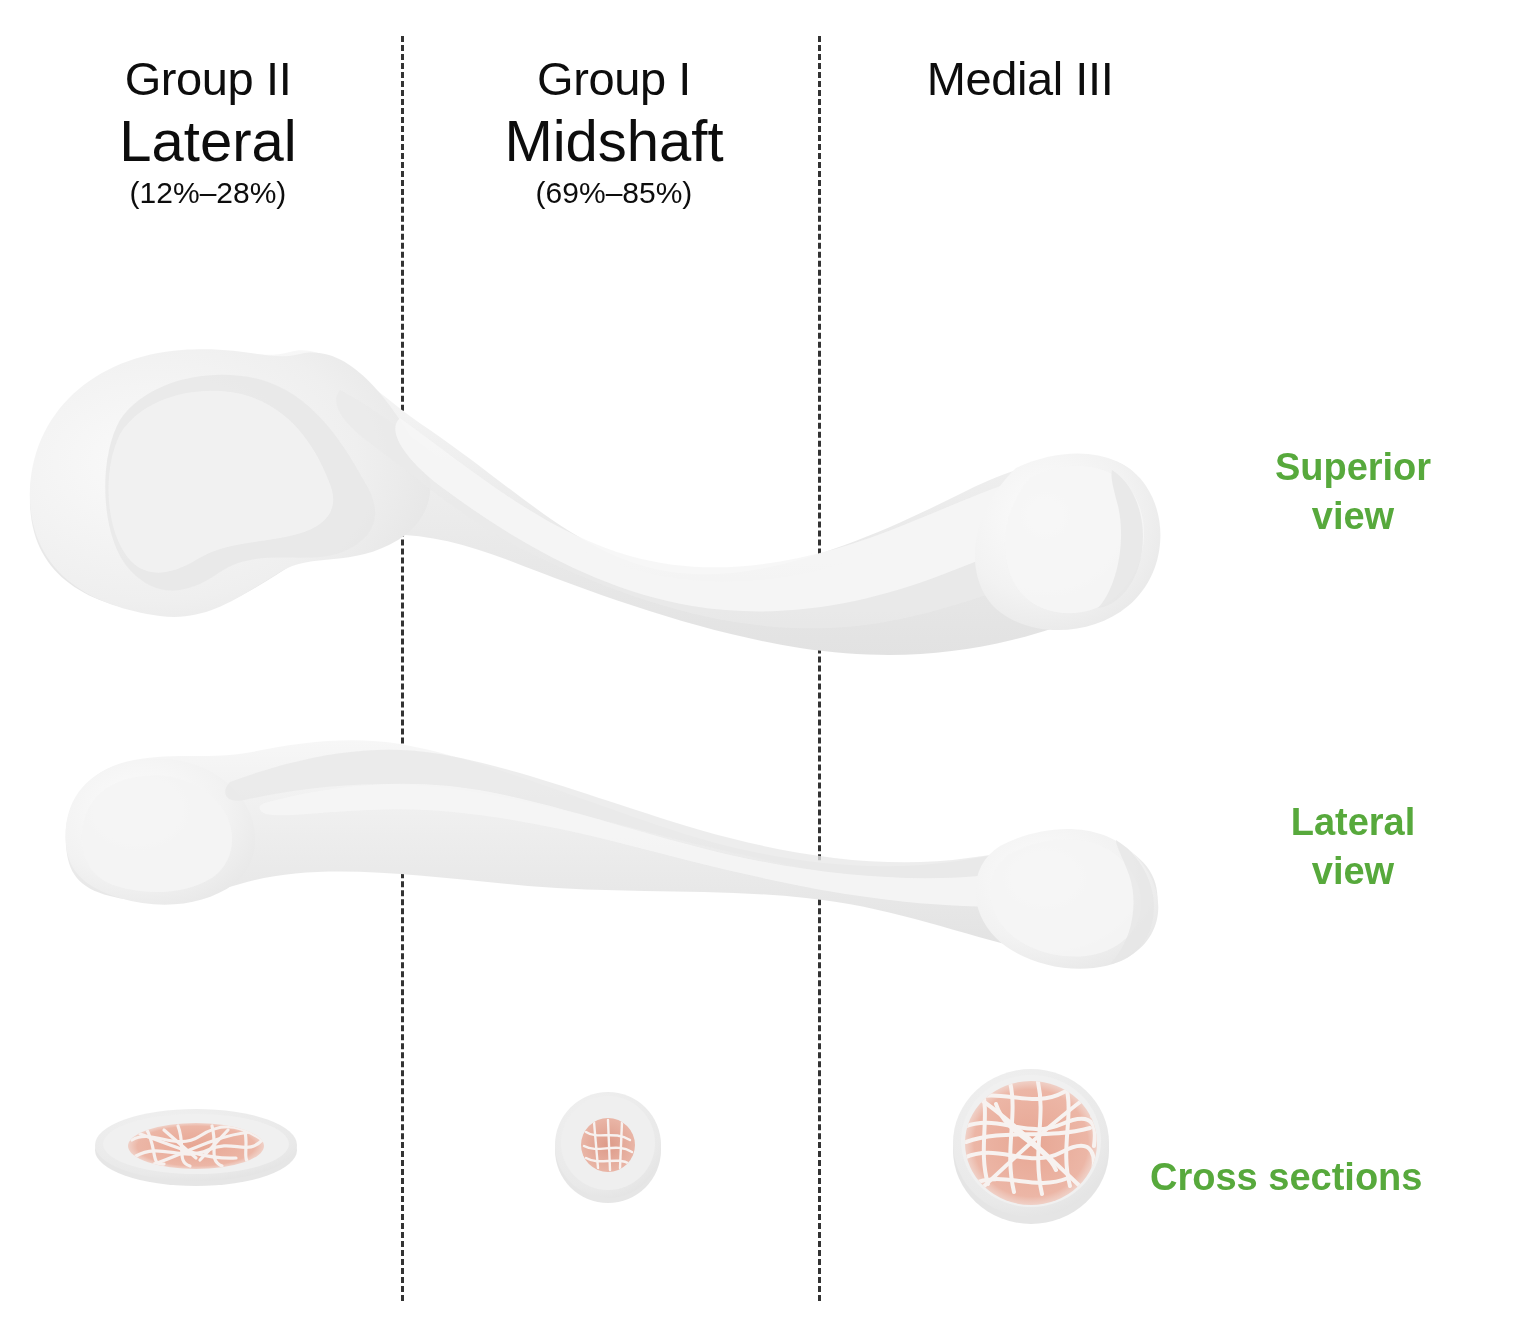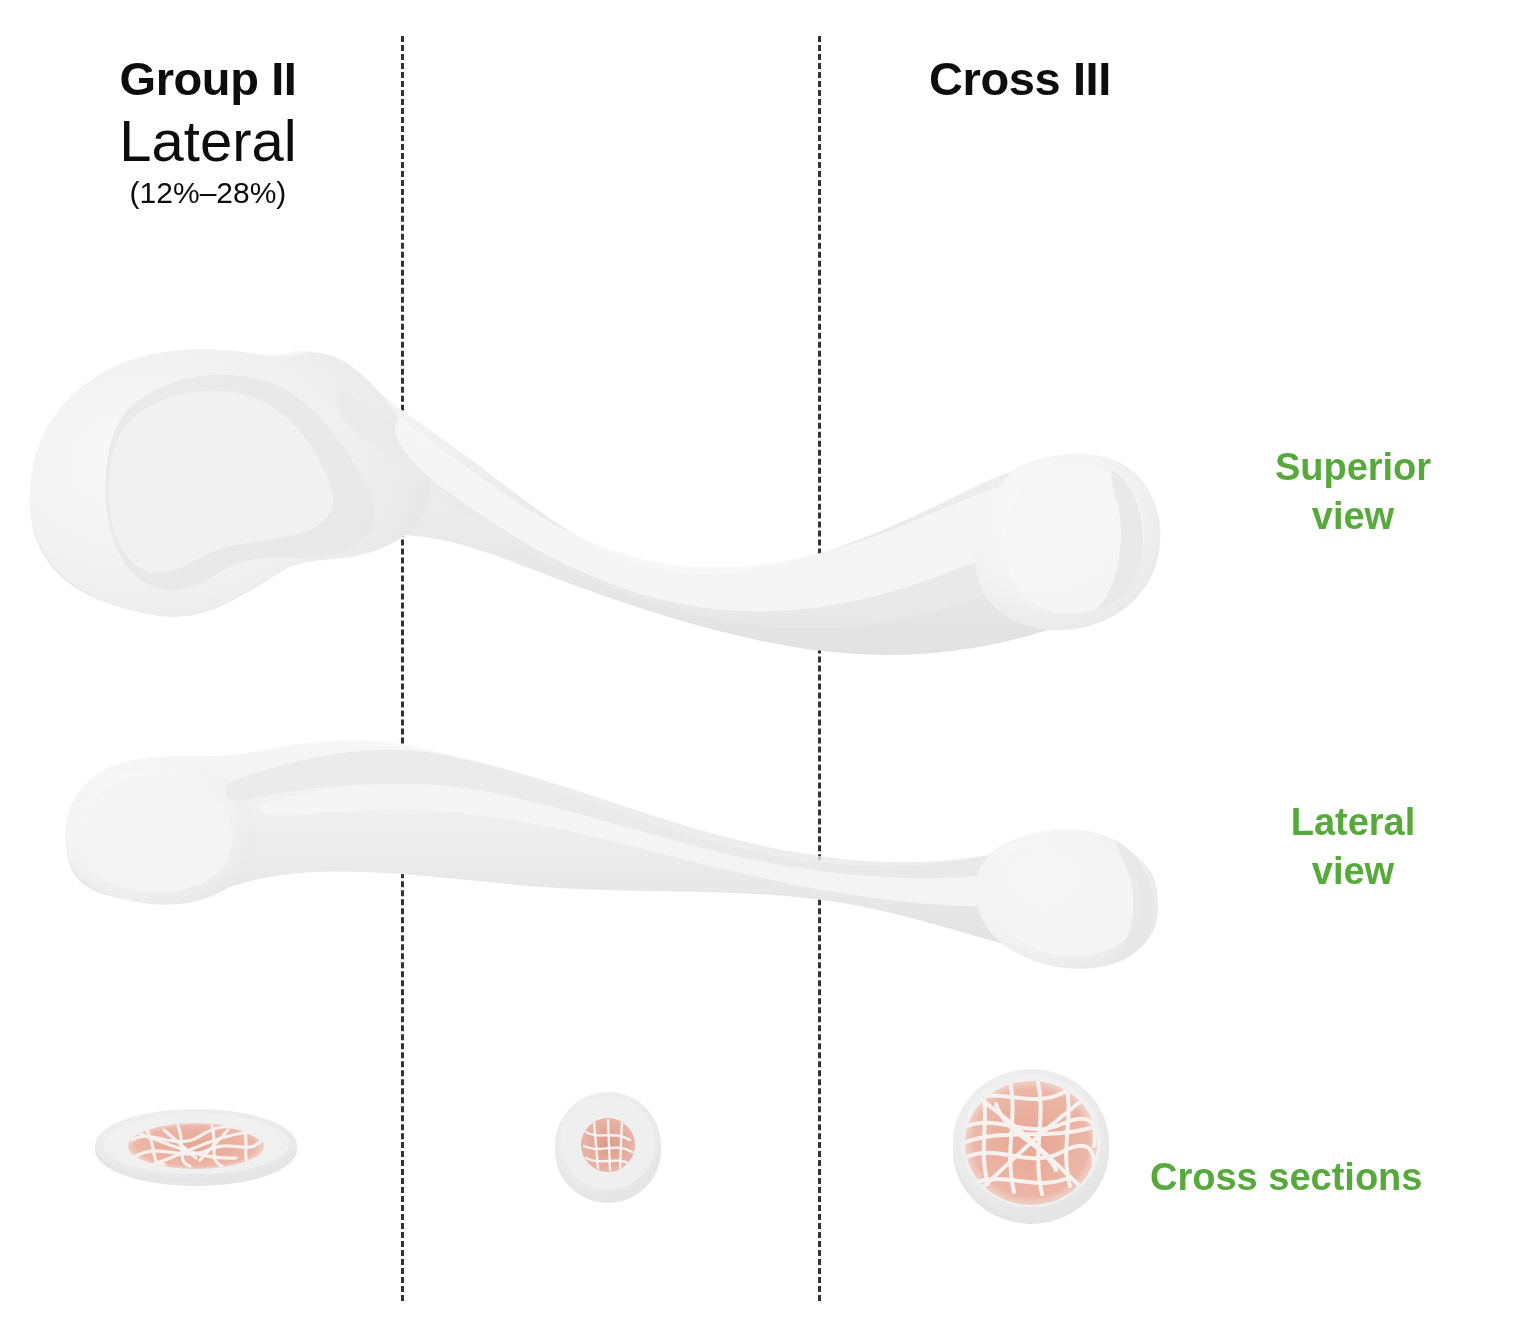--- a/index.html
+++ b/index.html
@@ -21,21 +21,21 @@
 
   
   .col-head {
     position: absolute;
     text-align: center;
     color: #0d0d0d;
     line-height: 1.17;
   }
   .col-head .grp {
     font-size: 47px;
-    font-weight: 700;
+    font-weight: 400;
     letter-spacing: -0.4px;
     white-space: nowrap;
   }
   .col-head .region {
     font-size: 58px;
     font-weight: 400;
     white-space: nowrap;
   }
   .col-head .pct {
     font-size: 30px;
@@ -83,23 +83,28 @@
 <body>
 
 <div id="canvas">
 
   <div class="col-head" id="head-ii">
     <div class="grp">Group II</div>
     <div class="region">Lateral</div>
     <div class="pct">(12%–28%)</div>
   </div>
 
+  <div class="col-head" id="head-i">
+    <div class="grp">Group I</div>
+    <div class="region">Midshaft</div>
+    <div class="pct">(69%–85%)</div>
+  </div>
 
   <div class="col-head" id="head-iii">
-    <div class="grp">Cross III</div>
+    <div class="grp">Medial III</div>
   </div>
 
   <div class="divider" id="divider-1"></div>
   <div class="divider" id="divider-2"></div>
 
   <svg class="illus" id="superior-view" viewBox="0 0 1536 1329">
     <defs>
 
       <linearGradient id="gSupBase" x1="0" y1="0" x2="0" y2="1">
         <stop offset="0" stop-color="#f7f7f7"></stop>

